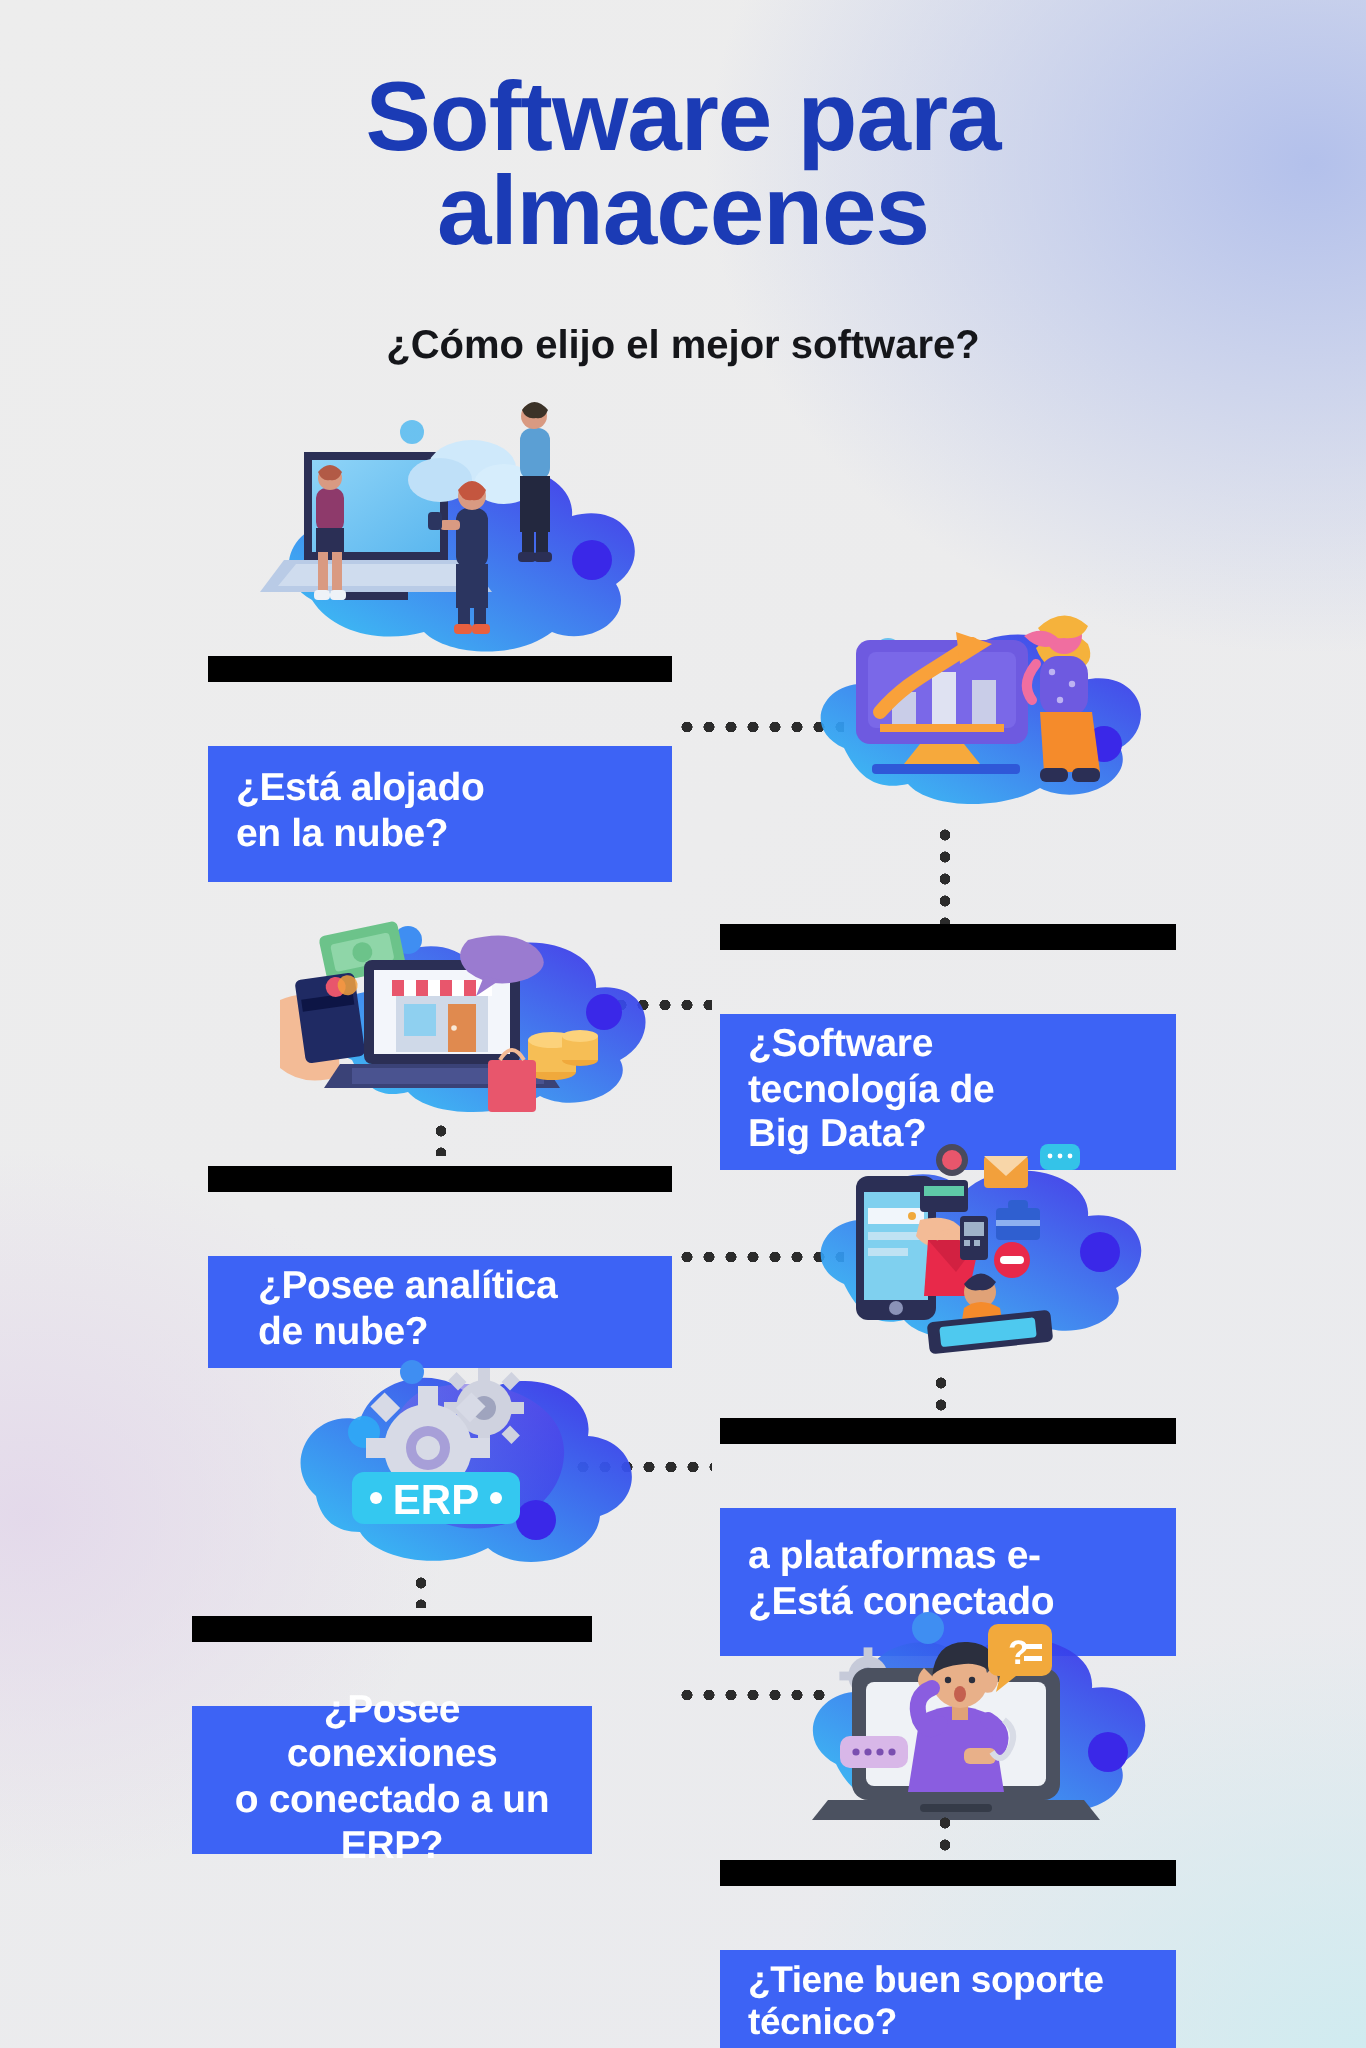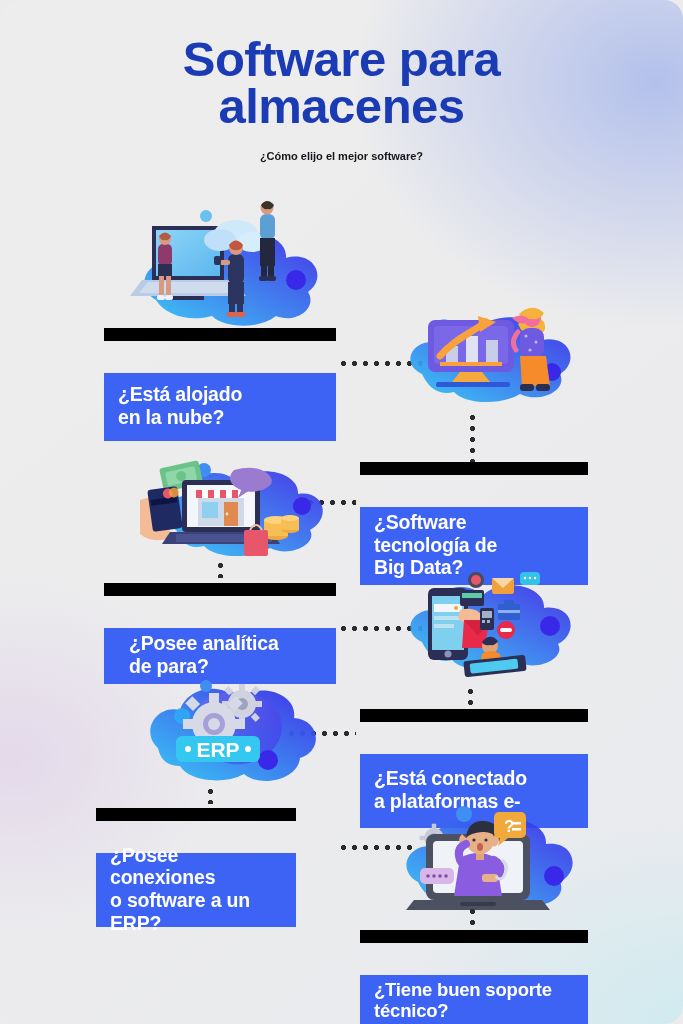--- a/index.html
+++ b/index.html
@@ -17,38 +17,37 @@
   #infographic {
     position: relative;
     width: 683px;
     height: 1024px;
     overflow: hidden;
     background:
       radial-gradient(ellipse 420px 340px at 96% 8%, rgba(176,190,235,0.95) 0%, rgba(176,190,235,0.0) 72%),
       radial-gradient(ellipse 300px 260px at 2% 74%, rgba(226,214,234,0.85) 0%, rgba(226,214,234,0) 70%),
       radial-gradient(ellipse 420px 300px at 100% 100%, rgba(205,235,240,0.9) 0%, rgba(205,235,240,0) 70%),
       linear-gradient(140deg, #ededed 0%, #ececed 45%, #e9eaee 100%);
-    border-radius: 19px;
   }
 
   
   .header { position: absolute; left: 0; top: 0; width: 683px; text-align: center; }
   .title {
     font-size: 49px;
     line-height: 0.96;
     font-weight: 800;
     letter-spacing: -0.5px;
     color: #1b3bb5;
     padding-top: 36px;
   }
   .subtitle {
-    font-size: 11px;
+    font-size: 20px;
     font-weight: 700;
     color: #15161a;
-    margin-top: 20px;
+    margin-top: 32px;
   }
 
   
   .card { position: absolute; }
   .card-bar {
     height: 13px;
     background: #000000;
     width: 100%;
   }
   .card-body {
@@ -287,21 +286,21 @@
     </svg>
   </div>
 
   <div class="dots-v" style="left:218px; top:560px; width:5px; height:18px;"></div>
 
   <div class="card" style="left:104px; top:583px; width:232px;">
     <div class="card-bar"></div>
     <div class="card-body" style="height:56px;padding-left:25px;">
       <div>
         <span>¿Posee analítica</span>
-        <span>de para?</span>
+        <span>de nube?</span>
       </div>
     </div>
   </div>
 
   <div class="dots-h" style="left:338px; top:626px; width:84px;"></div>
 
   <div class="illo" style="left:398px; top:562px; width:190px; height:124px;">
     <svg viewBox="0 0 190 124">
       <defs>
         <linearGradient id="blob4" x1="0" y1="1" x2="1" y2="0">
@@ -357,22 +356,22 @@
       </g>
     </svg>
   </div>
 
   <div class="dots-v" style="left:468px; top:686px; width:5px; height:26px;"></div>
 
   <div class="card" style="left:360px; top:709px; width:228px;">
     <div class="card-bar"></div>
     <div class="card-body" style="height:74px;">
       <div>
+        <span>a plataformas e-</span>
         <span>¿Está conectado</span>
-        <span>a plataformas e-</span>
       </div>
     </div>
   </div>
 
   <div class="dots-h" style="left:286px; top:731px; width:70px;"></div>
 
   <div class="illo" style="left:148px; top:676px; width:180px; height:122px;">
     <svg viewBox="0 0 180 122">
       <defs>
         <linearGradient id="blobA" x1="0" y1="1" x2="1" y2="0">
@@ -425,26 +424,26 @@
 
       <rect x="28" y="60" width="84" height="26" rx="6" fill="#34c8f0"></rect>
       <circle cx="40" cy="73" r="3" fill="#ffffff"></circle>
       <circle cx="100" cy="73" r="3" fill="#ffffff"></circle>
       <text x="70" y="81" text-anchor="middle" fill="#ffffff" font-family="Liberation Sans, sans-serif" font-size="21" font-weight="700">ERP</text>
     </svg>
   </div>
 
   <div class="dots-v" style="left:208px; top:786px; width:5px; height:18px;"></div>
 
-  <div class="card" style="left:96px; top:808px; width:200px;">
+  <div class="card" style="left:96px; top:808px; width:200px;text-align:center;">
     <div class="card-bar"></div>
     <div class="card-body" style="height:74px;">
       <div>
         <span>¿Posee conexiones</span>
-        <span>o software a un</span>
+        <span>o conectado a un</span>
         <span>ERP?</span>
       </div>
     </div>
   </div>
 
   <div class="dots-h" style="left:338px; top:845px; width:76px;"></div>
 
   <div class="illo" style="left:398px; top:798px; width:192px; height:130px;">
     <svg viewBox="0 0 192 130">
       <defs>

